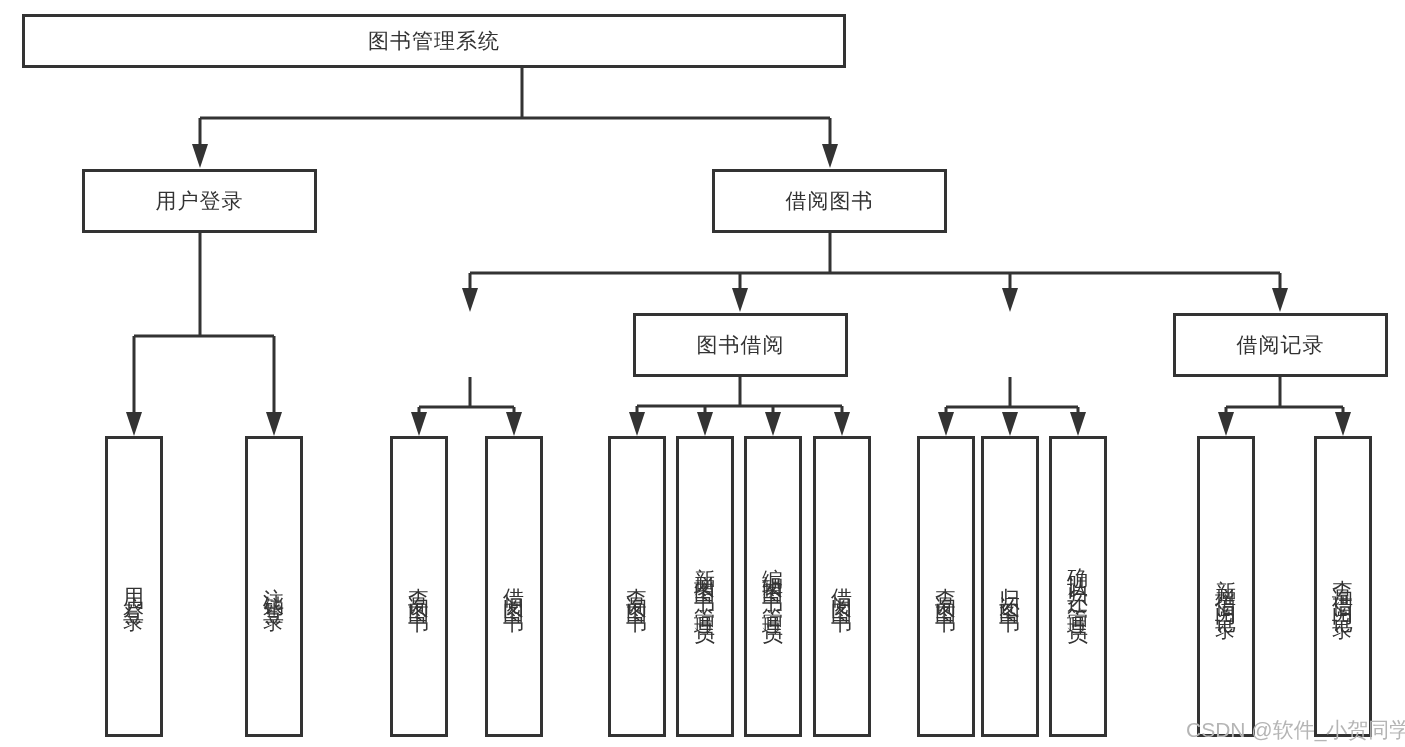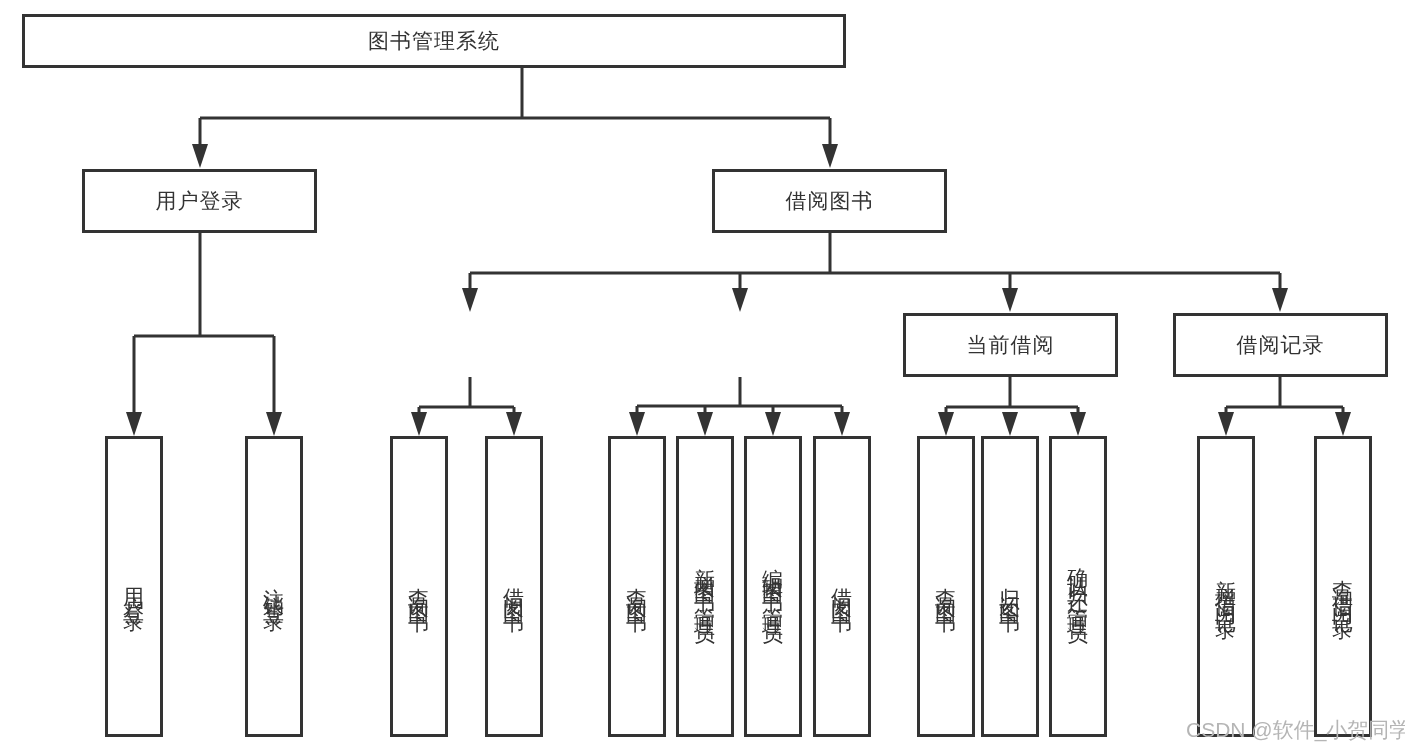--- a/index.html
+++ b/index.html
@@ -119,22 +119,22 @@
     <span>图书管理系统</span>
   </div>
 
   <div class="node h-node" style="left:82px;top:169px;width:235px;height:64px;">
     <span>用户登录</span>
   </div>
   <div class="node h-node" style="left:712px;top:169px;width:235px;height:64px;">
     <span>借阅图书</span>
   </div>
 
-  <div class="node h-node" style="left:903px;top:313px;width:215px;height:64px;">
-    <span>当前借阅</span>
+  <div class="node h-node" style="left:633px;top:313px;width:215px;height:64px;">
+    <span>图书借阅</span>
   </div>
   <div class="node h-node" style="left:1173px;top:313px;width:215px;height:64px;">
     <span>借阅记录</span>
   </div>
 
   <div class="node v-node" style="left:105px;top:436px;width:58px;height:301px;">
     <span>用户登录</span>
   </div>
   <div class="node v-node" style="left:245px;top:436px;width:58px;height:301px;">
     <span>注销登录</span>

